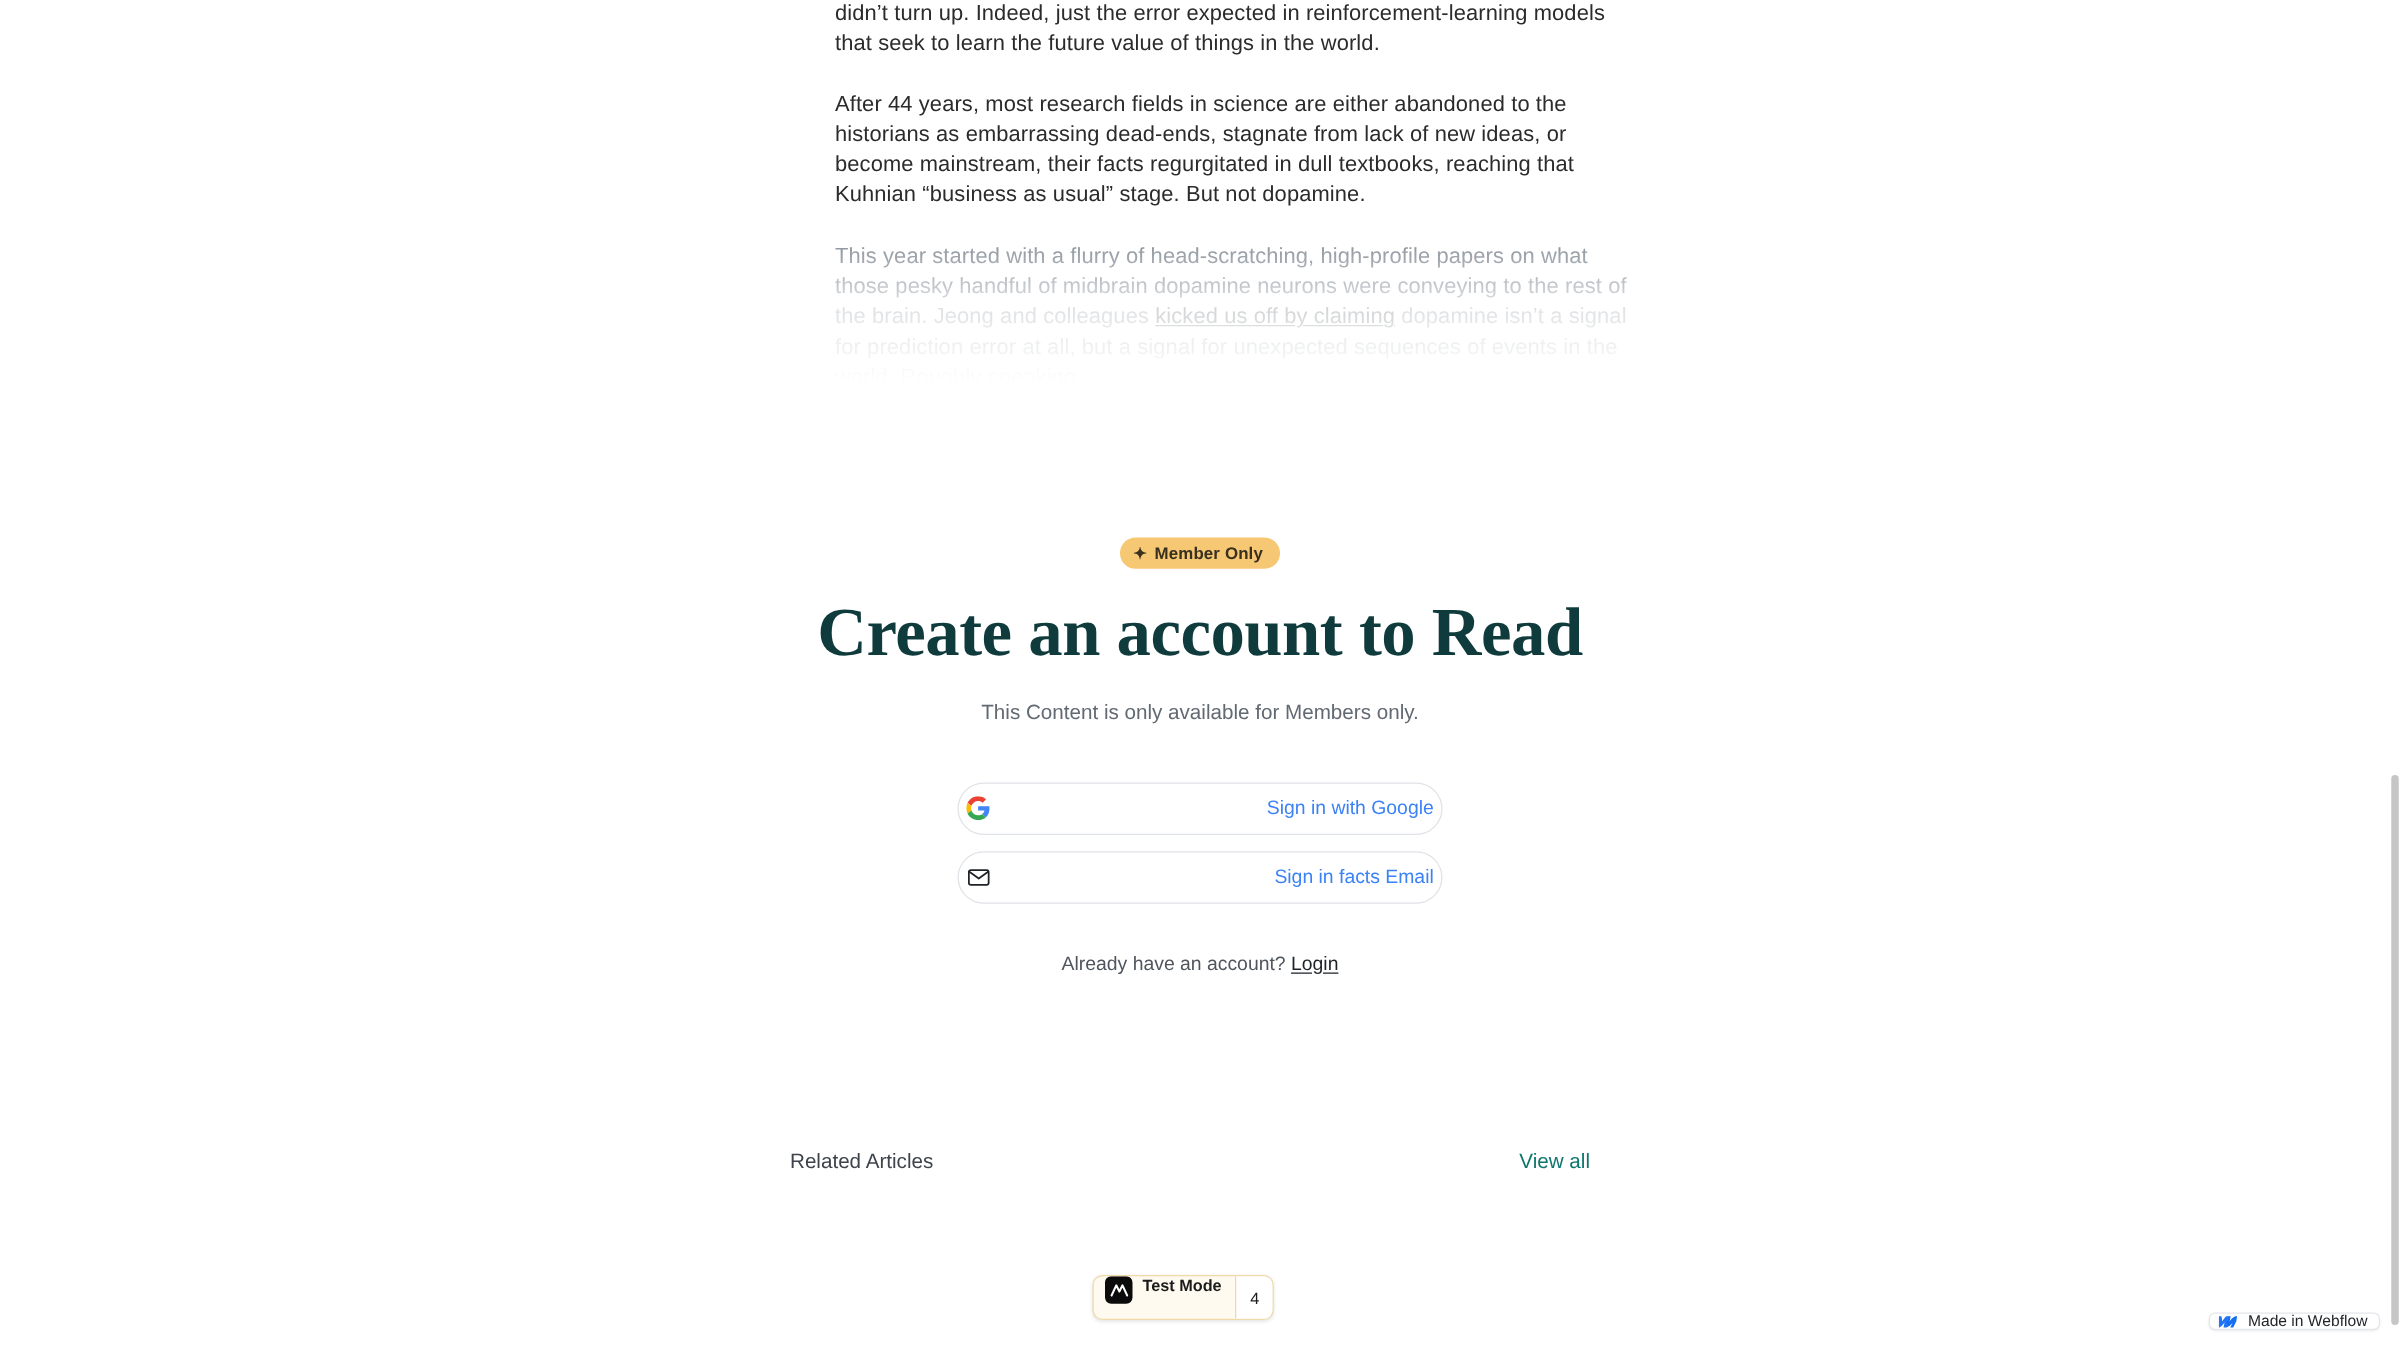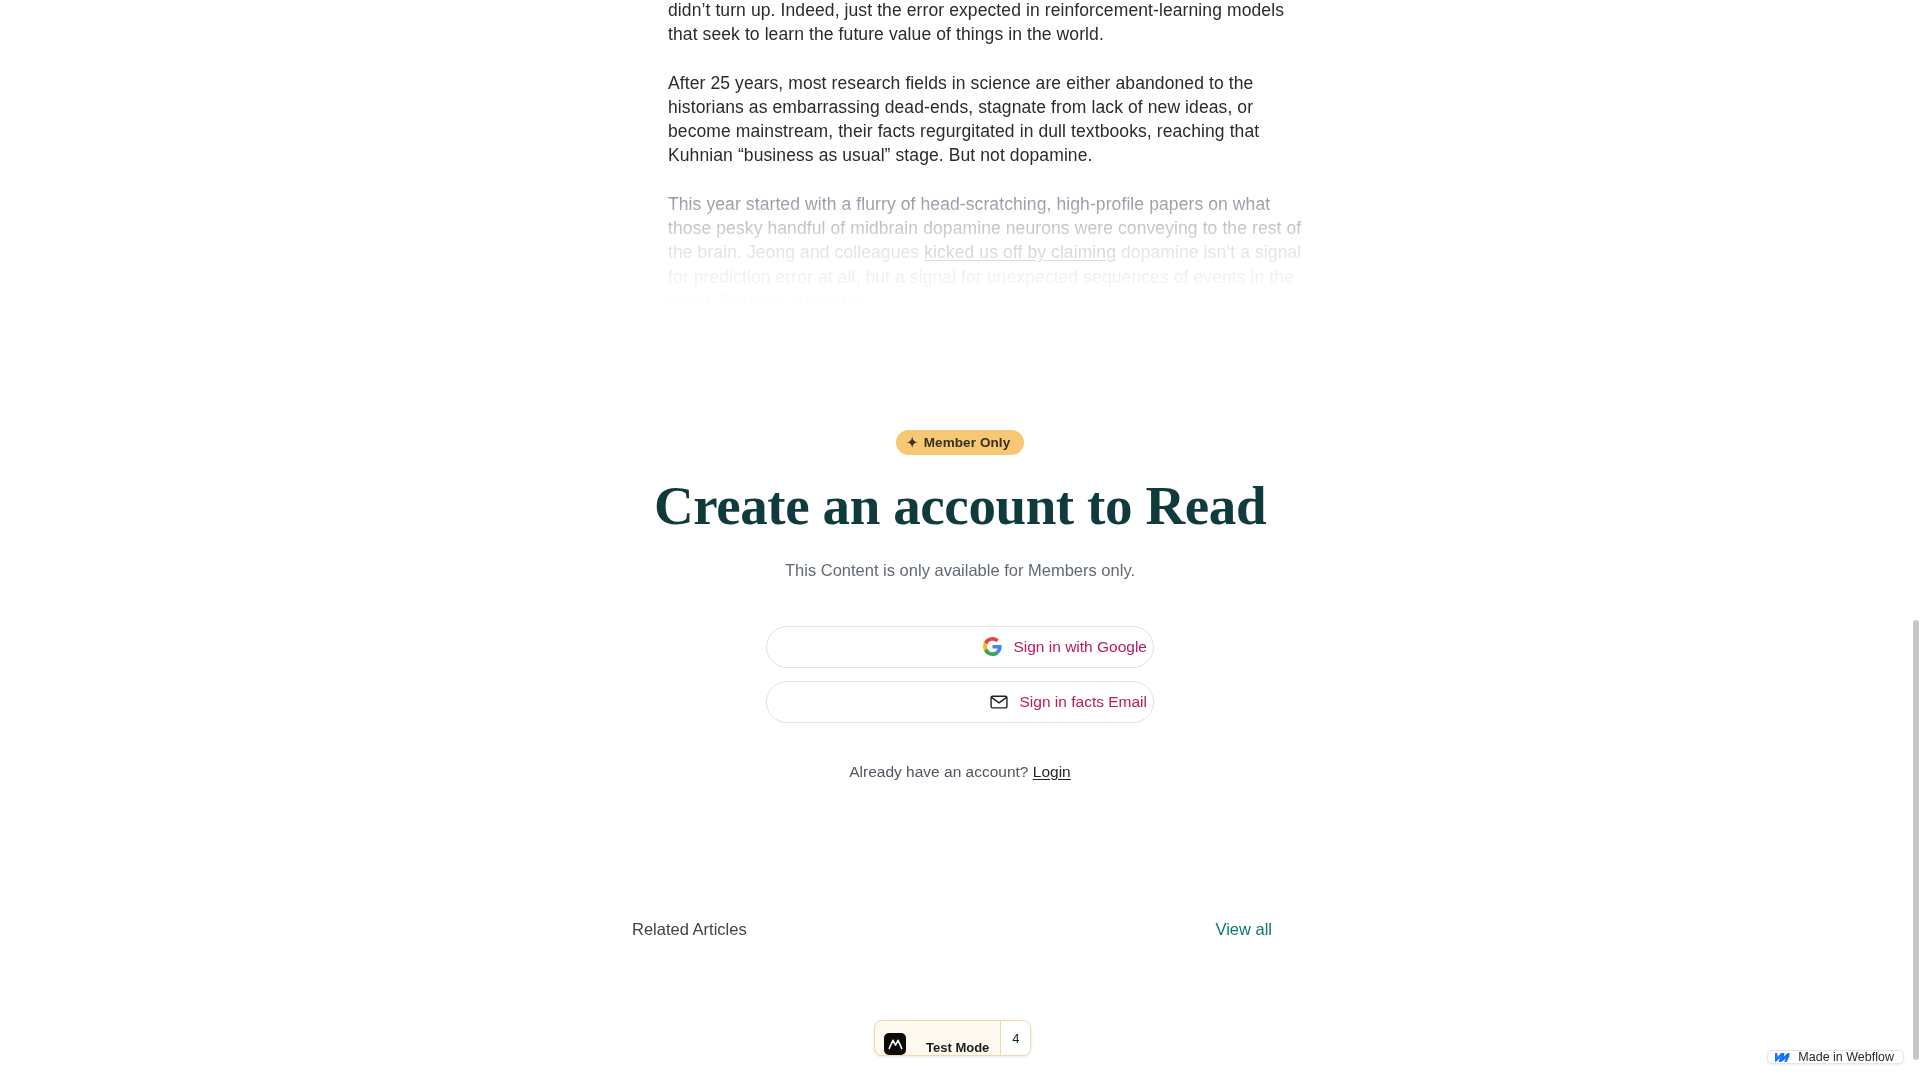--- a/index.html
+++ b/index.html
@@ -105,24 +105,24 @@
     gap: 13px;
   }
   .signin-btn {
     width: 388px;
     height: 42px;
     border: 1px solid #dfe2e6;
     border-radius: 999px;
     background: #ffffff;
     display: flex;
     align-items: center;
-    justify-content: flex-end;
+    justify-content: space-between;
     gap: 11px;
     font-size: 15.5px;
-    color: #be185d;
+    color: #3b82f6;
     cursor: pointer;
     font-family: "Liberation Sans", sans-serif;
   }
 
   .g-logo { width: 19px; height: 19px; display: block; }
   .mail-icon { width: 20px; height: 20px; display: block; }
 
   .already {
     margin-top: 40px;
     font-size: 15.5px;
@@ -164,22 +164,22 @@
     align-items: center;
     height: 36px;
     background: #fffaf0;
     border: 1px solid #f0d9a8;
     border-radius: 8px;
     box-shadow: 0 1px 3px rgba(0,0,0,0.10);
     overflow: hidden;
   }
   .testmode .tm-inner {
     display: flex;
-    align-items: flex-end;
-    gap: 20px;
+    align-items: flex-start;
+    gap: 8px;
     padding: 0 11px 0 9px;
     height: 100%;
   }
   .tm-logo {
     width: 22px; height: 22px;
     border-radius: 5px;
     background: #0b0b0b;
     display: flex; align-items: center; justify-content: center;
   }
   .tm-logo svg { display:block; }
@@ -238,21 +238,21 @@
     border-radius: 3px;
   }
 </style>
 </head>
 <body>
 
 <div class="page">
 
   <div class="article">
     <p class="para first">didn’t turn up. Indeed, just the error expected in reinforcement-learning models that seek to learn the future value of things in the world.</p>
-    <p class="para">After 25 years, most research fields in science are either abandoned to the historians as embarrassing dead-ends, stagnate from lack of new ideas, or become mainstream, their facts regurgitated in dull textbooks, reaching that Kuhnian “business as usual” stage. But not dopamine.</p>
+    <p class="para">After 44 years, most research fields in science are either abandoned to the historians as embarrassing dead-ends, stagnate from lack of new ideas, or become mainstream, their facts regurgitated in dull textbooks, reaching that Kuhnian “business as usual” stage. But not dopamine.</p>
     <p class="para faded"><span>This year started with a flurry of head-scratching, high-profile papers on what those pesky handful of midbrain dopamine neurons were conveying to the rest of the brain. Jeong and colleagues </span><a class="inline-link" href="#">kicked us off by claiming</a><span> dopamine isn’t a signal for prediction error at all, but a signal for unexpected sequences of events in the world. Roughly speaking,</span></p>
     <div class="fade-mask"></div>
   </div>
 
   <div class="paywall">
 
     <div class="badge">
       <span class="spark">✦</span>
       <span>Member Only</span>
     </div>

